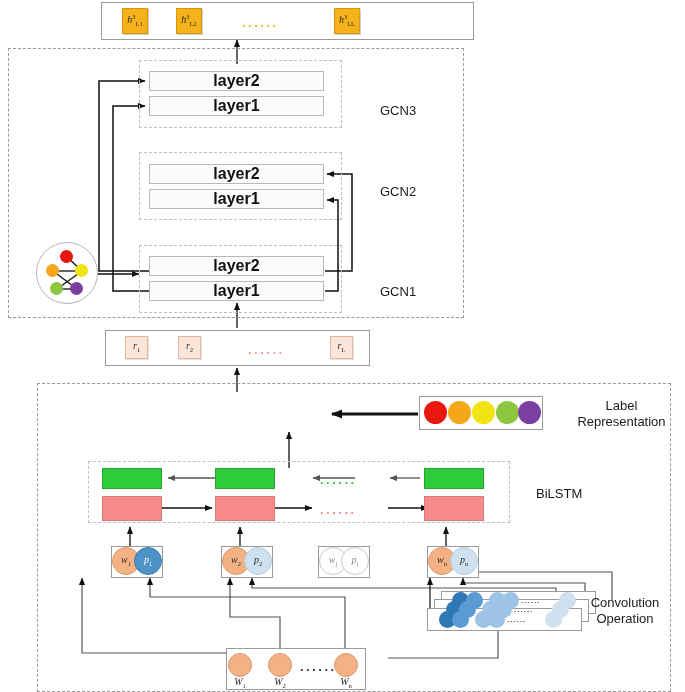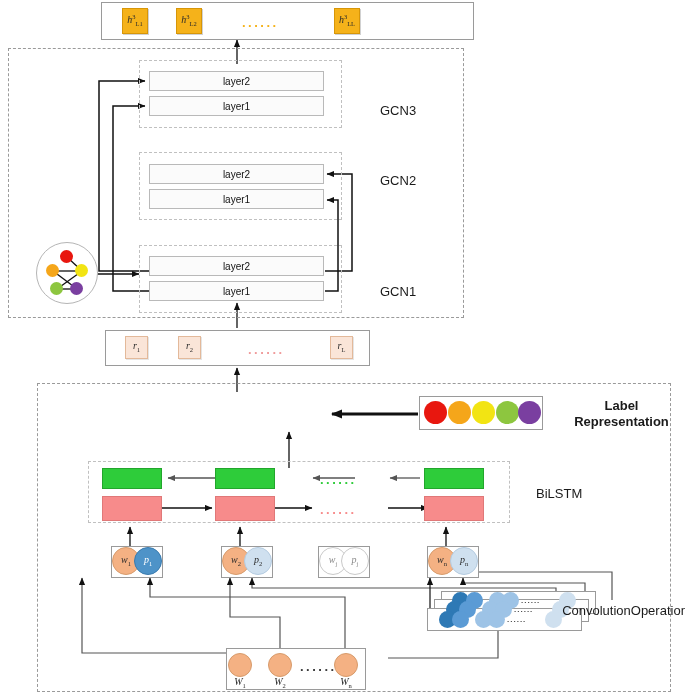--- a/index.html
+++ b/index.html
@@ -9,21 +9,21 @@
   .abs{position:absolute;box-sizing:border-box;}
 
   
   .dashed{border:1px dashed #9a9a9a;background:transparent;}
   .dashed-light{border:1px dashed #c0c0c0;background:transparent;}
   .solid{border:1px solid #9a9a9a;background:#fff;}
 
   
   .lbl{font-size:13px;color:#1a1a1a;white-space:nowrap;line-height:1.25;}
   .lbl-big{font-size:21px;color:#111;}
-  .layer-txt{font-size:10px;font-weight:normal;color:#111;
+  .layer-txt{font-size:16px;font-weight:bold;color:#111;
              display:flex;align-items:center;justify-content:center;height:100%;}
   .ctr{display:flex;align-items:center;justify-content:center;}
 
   
   .hbox{background:#f5b21a;border:1px solid #d79608;
         box-shadow:1px 1px 0 rgba(0,0,0,.18);}
   .rbox{background:#fae5d8;border:1px solid #e3b99a;
         box-shadow:1px 1px 0 rgba(0,0,0,.10);}
   .layerbox{background:#fbfbfb;border:1px solid #b9b9b9;}
   .greenbox{background:#2ecc3a;border:1px solid #22a62c;}
@@ -153,21 +153,21 @@
   </div>
   <div class="abs lbl" style="left:380px;top:103px;">GCN3</div>
 
   <div class="abs dashed-light" style="left:139px;top:152px;width:203px;height:68px;"></div>
   <div class="abs layerbox" style="left:149px;top:164px;width:175px;height:20px;">
     <div class="layer-txt">layer2</div>
   </div>
   <div class="abs layerbox" style="left:149px;top:189px;width:175px;height:20px;">
     <div class="layer-txt">layer1</div>
   </div>
-  <div class="abs lbl" style="left:380px;top:173px;">GCN2</div>
+  <div class="abs lbl" style="left:380px;top:184px;">GCN2</div>
 
   <div class="abs dashed-light" style="left:139px;top:245px;width:203px;height:68px;"></div>
   <div class="abs layerbox" style="left:149px;top:256px;width:175px;height:20px;">
     <div class="layer-txt">layer2</div>
   </div>
   <div class="abs layerbox" style="left:149px;top:281px;width:175px;height:20px;">
     <div class="layer-txt">layer1</div>
   </div>
   <div class="abs lbl" style="left:380px;top:284px;">GCN1</div>
 
@@ -208,21 +208,21 @@
 
   <div class="abs dashed" style="left:37px;top:383px;width:634px;height:309px;"></div>
 
 
   <div class="abs solid" style="left:419px;top:396px;width:124px;height:34px;"></div>
   <div class="abs labeldot" style="left:424px;top:401px;width:23px;height:23px;background:#e8170f;"></div>
   <div class="abs labeldot" style="left:448px;top:401px;width:23px;height:23px;background:#f5a61a;"></div>
   <div class="abs labeldot" style="left:472px;top:401px;width:23px;height:23px;background:#f2e413;"></div>
   <div class="abs labeldot" style="left:496px;top:401px;width:23px;height:23px;background:#8dc63f;"></div>
   <div class="abs labeldot" style="left:518px;top:401px;width:23px;height:23px;background:#7a3fa0;"></div>
-  <div class="abs lbl ctr" style="left:564px;top:398px;width:115px;height:32px;flex-direction:column;font-weight:bold;">
+  <div class="abs lbl ctr" style="left:564px;top:398px;width:115px;height:32px;flex-direction:column;">
     <span>Label</span>
     <span>Representation</span>
   </div>
 
   <div class="abs dashed-light" style="left:88px;top:461px;width:422px;height:62px;"></div>
 
   <div class="abs greenbox" style="left:102px;top:468px;width:60px;height:21px;"></div>
   <div class="abs greenbox" style="left:215px;top:468px;width:60px;height:21px;"></div>
   <div class="abs greenbox" style="left:424px;top:468px;width:60px;height:21px;"></div>
   <div class="abs dots" style="left:320px;top:473px;color:#2ecc3a;">......</div>
@@ -303,21 +303,21 @@
   <div class="abs circ" style="left:488px;top:611px;width:17px;height:17px;background:#9dc3e6;"></div>
 
   <div class="abs circ" style="left:559px;top:592px;width:17px;height:17px;background:#cfe0ef;"></div>
   <div class="abs circ" style="left:552px;top:601px;width:17px;height:17px;background:#cfe0ef;"></div>
   <div class="abs circ" style="left:545px;top:611px;width:17px;height:17px;background:#cfe0ef;"></div>
 
   <div class="abs convdots" style="left:521px;top:597px;">......</div>
   <div class="abs convdots" style="left:514px;top:606px;">......</div>
   <div class="abs convdots" style="left:507px;top:616px;">......</div>
 
-  <div class="abs lbl ctr" style="left:570px;top:595px;width:110px;height:32px;flex-direction:row;">
+  <div class="abs lbl ctr" style="left:570px;top:595px;width:110px;height:32px;flex-direction:column;">
     <span>Convolution</span>
     <span>Operation</span>
   </div>
 
   <div class="abs solid" style="left:226px;top:648px;width:140px;height:42px;"></div>
 
   <div class="abs wcirc" style="left:228px;top:653px;width:24px;height:24px;"></div>
   <div class="abs mtxt ctr" style="left:228px;top:678px;width:24px;height:10px;">
     <span><i>W</i><sub>1</sub></span>
   </div>

